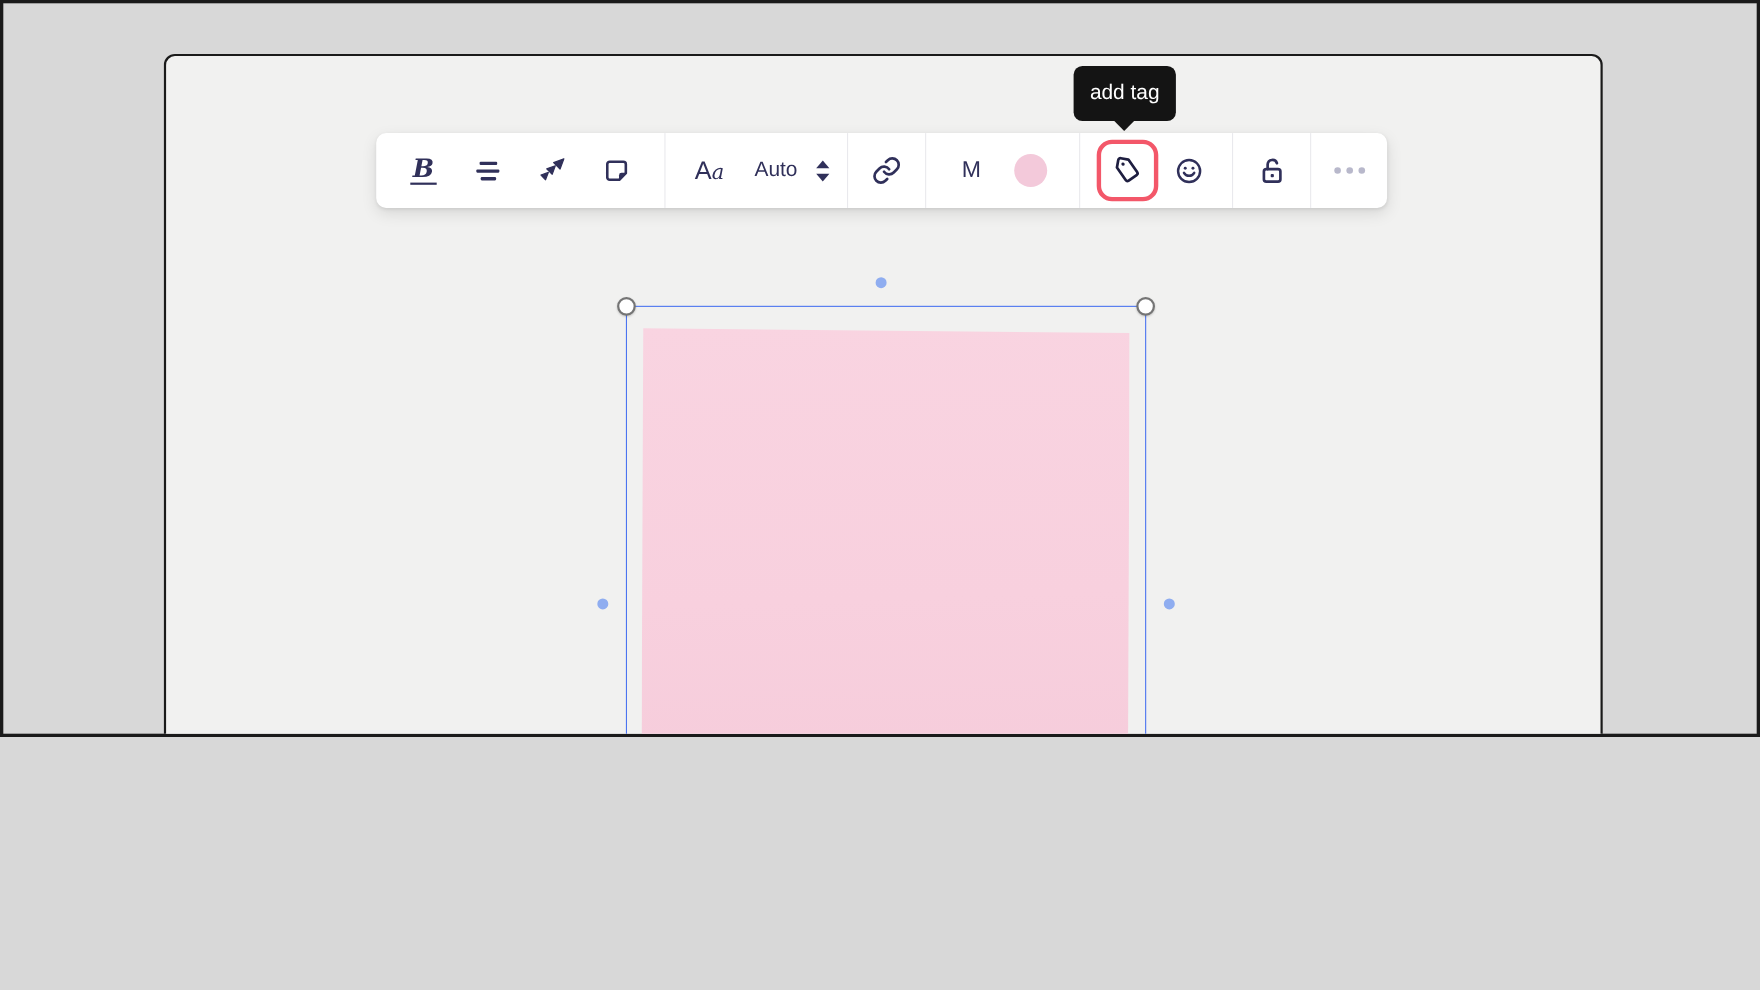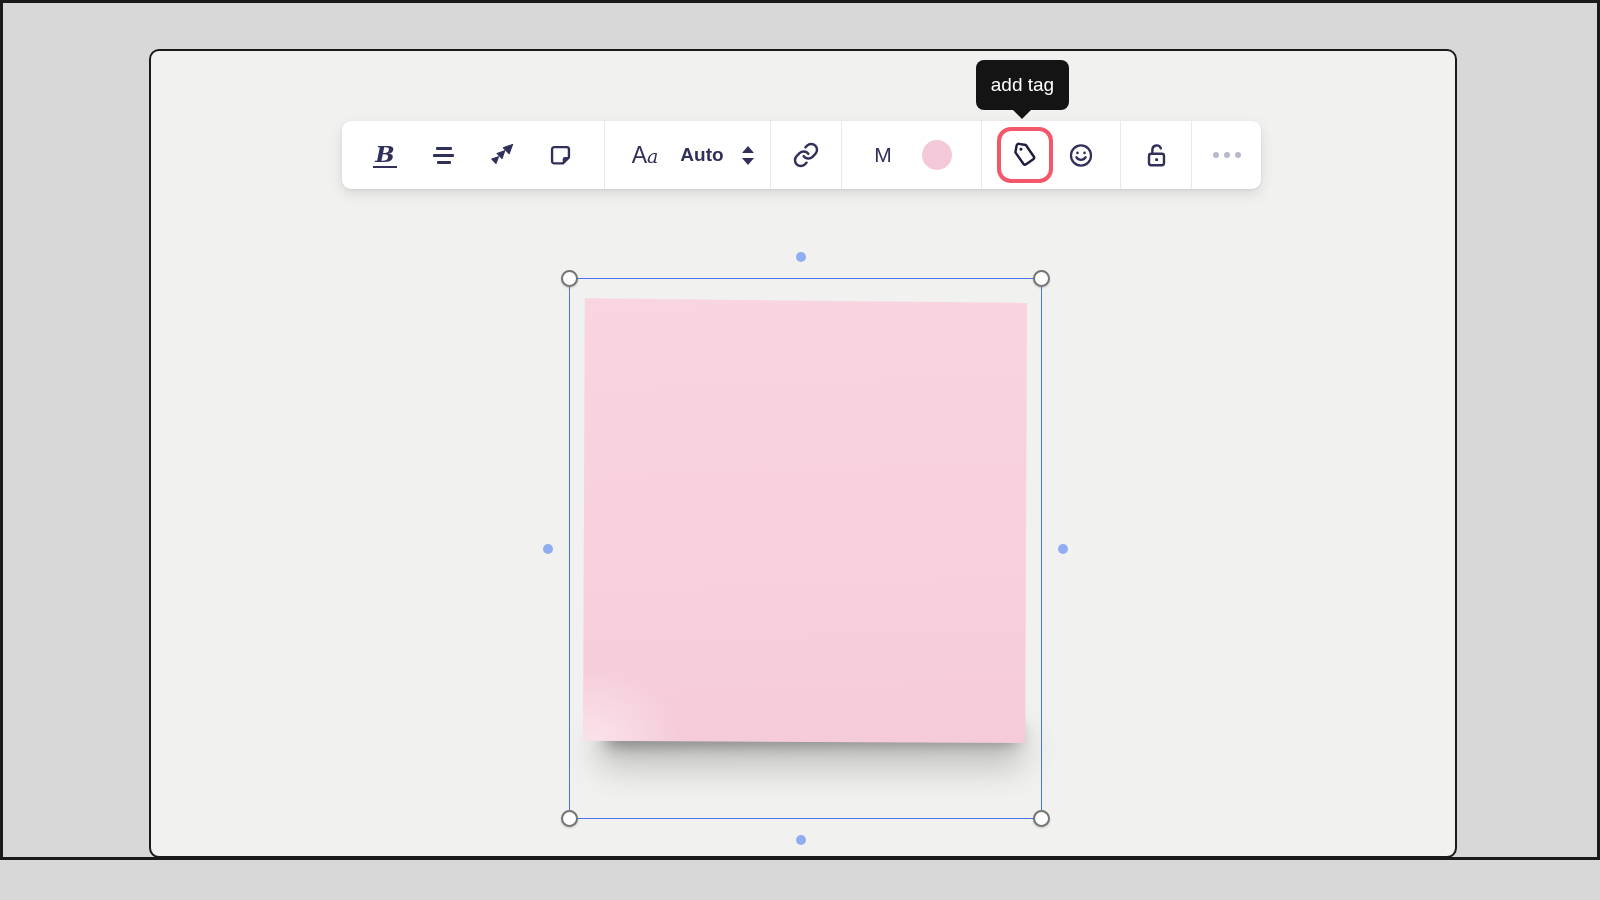--- a/index.html
+++ b/index.html
@@ -1,17 +1,17 @@
 <!DOCTYPE html>
 <html><head>
 <meta charset="utf-8">
 <style>
   html,body{margin:0;padding:0;}
   body{width:1600px;height:900px;font-family:"Liberation Sans",sans-serif;background:#d8d8d8;}
-  #stage{position:relative;width:1600px;height:860px;background:#d8d8d8;border:3px solid #1a1a1a;box-sizing:border-box;overflow:hidden;}
+  #stage{position:relative;width:1600px;height:670px;background:#d8d8d8;border:3px solid #1a1a1a;box-sizing:border-box;overflow:hidden;}
 
   
   .board{position:absolute;left:146px;top:46px;width:1308px;height:809px;background:#f1f1f0;
          border:2.5px solid #1a1a1a;border-radius:10px;box-sizing:border-box;}
 
   
   .toolbar{position:absolute;left:191px;top:70px;width:919px;height:68px;background:#ffffff;
            border-radius:9px;display:flex;z-index:20;
            box-shadow:0 5px 14px rgba(0,0,0,.10),0 1px 3px rgba(0,0,0,.07);}
   .tb-sec{display:flex;align-items:center;height:100%;box-sizing:border-box;}
@@ -27,21 +27,21 @@
 
   .bold-glyph{font-family:"DejaVu Serif",serif;font-style:italic;font-weight:700;font-size:23px;color:#30305a;
               border-bottom:2.5px solid #30305a;padding:0 2px 1px 2px;line-height:1;}
   .align-lines{display:flex;flex-direction:column;align-items:center;gap:4px;}
   .align-lines i{display:block;height:3px;background:#30305a;border-radius:1px;}
   .al1{width:16px;} .al2{width:21px;} .al3{width:14px;}
 
   .aa-glyph{display:flex;align-items:baseline;color:#30305a;}
   .aa-glyph .capA{font-size:23px;font-weight:400;}
   .aa-glyph .lowA{font-family:"DejaVu Serif",serif;font-style:italic;font-size:19px;margin-left:0px;}
-  .auto-label{width:46px;margin-left:7px;text-align:center;font-size:19px;color:#30305a;flex:0 0 auto;cursor:pointer;font-weight:bold;}
+  .auto-label{width:46px;margin-left:7px;text-align:right;font-size:19px;color:#30305a;flex:0 0 auto;cursor:pointer;}
   .stepper{width:16px;margin-left:15px;display:flex;flex-direction:column;align-items:center;gap:5px;cursor:pointer;flex:0 0 auto;}
   .tri{width:0;height:0;border-left:6px solid transparent;border-right:6px solid transparent;}
   .tri.up{border-bottom:7.5px solid #30305a;}
   .tri.down{border-top:7.5px solid #30305a;}
 
   .m-glyph{font-size:21px;color:#30305a;}
   .swatch{width:30px;height:30px;border-radius:50%;background:#f3c9da;margin-left:12px;cursor:pointer;flex:0 0 auto;}
 
   .tag-highlight{width:56px;height:56px;box-sizing:border-box;border:4px solid #f35769;border-radius:14px;
                  display:flex;align-items:center;justify-content:center;cursor:pointer;flex:0 0 auto;background:#fff;}

